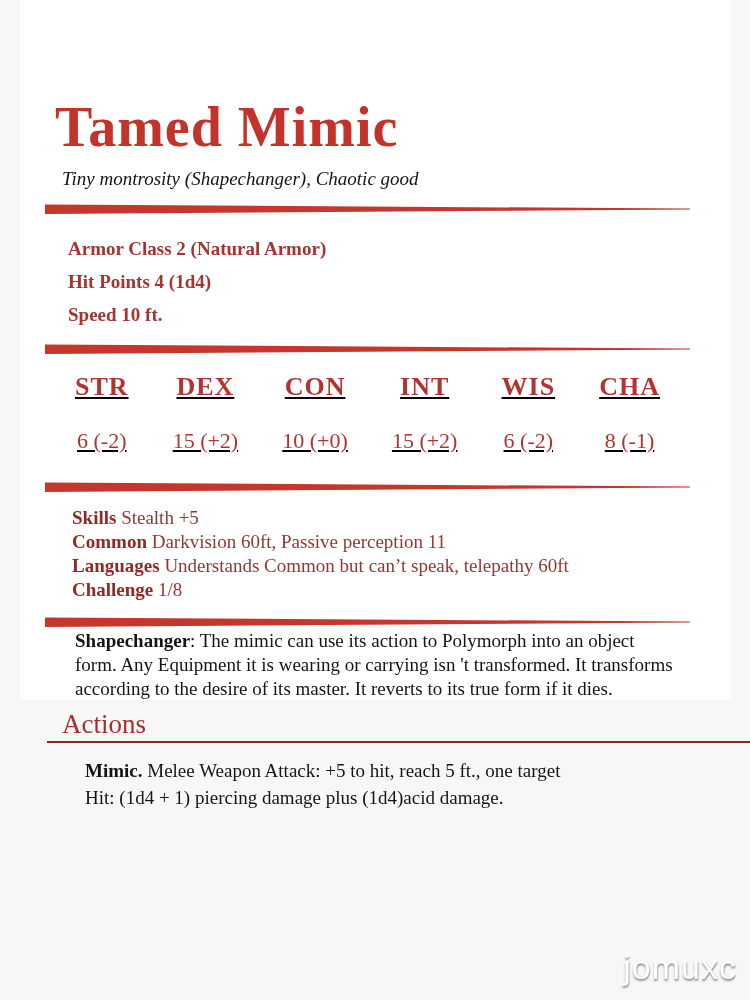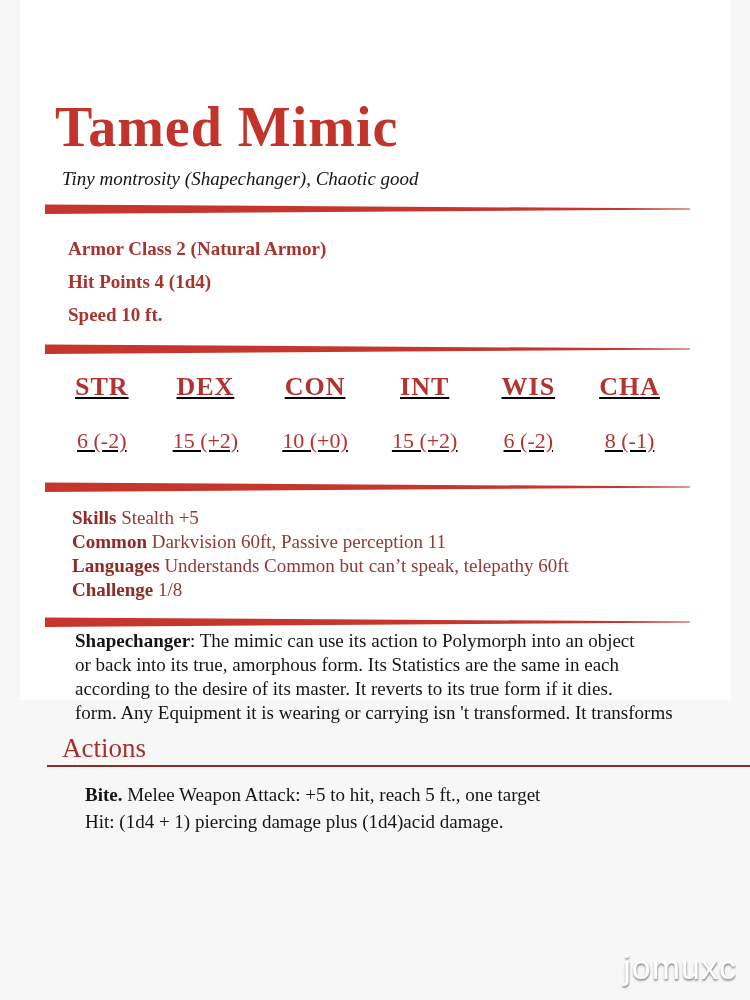--- a/index.html
+++ b/index.html
@@ -197,29 +197,28 @@
     </div>
 
     <div class="divider d4">
       <svg width="645" height="14" viewBox="0 0 645 14">
           <polygon points="0,2.5 645,6.5 645,7.5 0,12" fill="currentColor"></polygon>
         </svg>
     </div>
 
     <div class="trait">
       <div><b>Shapechanger</b><span>: </span><span>The mimic can use its action to Polymorph into an object</span></div>
-      <div>or back into its true, amorphous form. Its Statistics are the same in each</div>
+      <div>form. Any Equipment it is wearing or carrying isn 't transformed. It transforms</div>
       <div>according to the desire of its master. It reverts to its true form if it dies.</div>
-      <div>form. Any Equipment it is wearing or carrying isn 't transformed. It transforms</div>
     </div>
 
     <div class="actions-heading">Actions</div>
     <div class="actions-rule"></div>
 
     <div class="action-block">
-      <div><b>Bite.</b> <span>Melee Weapon Attack: +5 to hit, reach 5 ft., one target</span></div>
+      <div><b>Mimic.</b> <span>Melee Weapon Attack: +5 to hit, reach 5 ft., one target</span></div>
       <div>Hit: (1d4 + 1) piercing damage plus (1d4)acid damage.</div>
     </div>
 
   </div>
 </div>
 
 <div class="watermark">jomuxc</div>
 
 </body></html>

